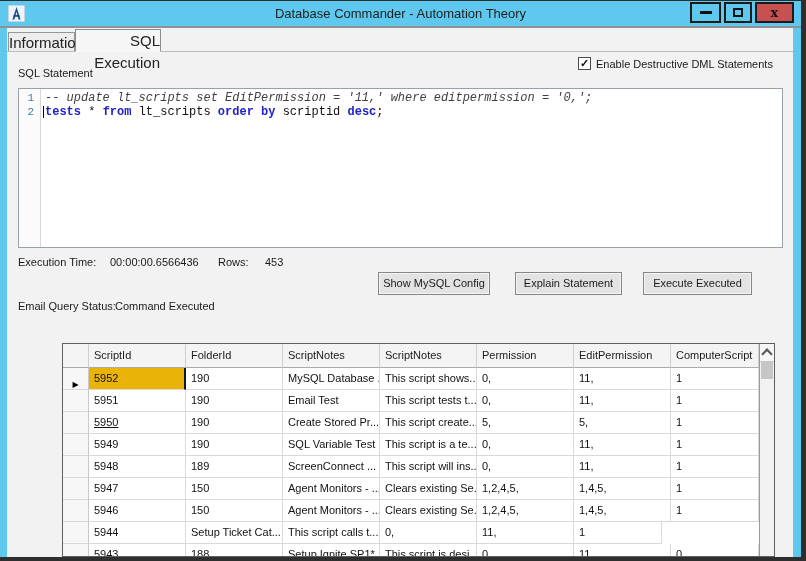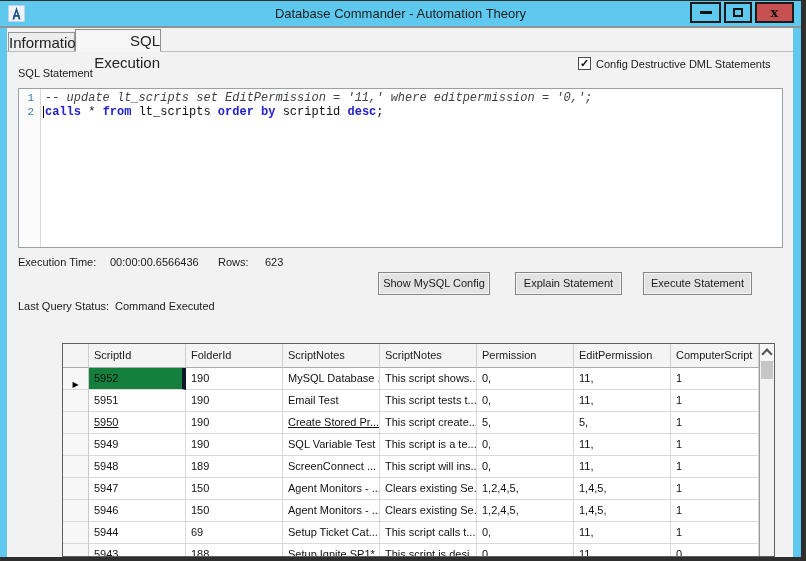--- a/index.html
+++ b/index.html
@@ -56,21 +56,21 @@
         border:1px solid #5f5f5f;box-sizing:border-box;overflow:hidden;}
   .grid-inner{position:absolute;left:0;top:0;right:15px;bottom:0;}
   .grid-header{display:flex;height:24px;}
   .hcell{box-sizing:border-box;background:#f4f4f4;border-right:1px solid #cfcfcf;
          border-bottom:1px solid #ababab;font-size:11px;color:#1a1a1a;padding:5px 0 0 5px;
          overflow:hidden;white-space:nowrap;}
   .grid-row{display:flex;height:22px;}
   .cell{box-sizing:border-box;background:#fff;border-right:1px solid #d9d9d9;
         border-bottom:1px solid #d9d9d9;font-size:11px;color:#111;padding:4px 0 0 5px;
         overflow:hidden;white-space:nowrap;cursor:default;}
-  .sel-cell{background:#15803d;border-right:4px solid #0f172a;}
+  .sel-cell{background:#eab308;border-right:2px solid #0f172a;}
   .rowsel{background:#f7f7f7;border-right:1px solid #c9c9c9;border-bottom:1px solid #d9d9d9;
           box-sizing:border-box;text-align:center;padding-top:5px;}
   .row-arrow{font-size:8px;color:#000;line-height:1;}
   .grid-scrollbar{position:absolute;top:0;right:0;width:15px;bottom:0;background:#f2f2f2;
                   border-left:1px solid #9a9a9a;box-sizing:border-box;}
   .sb-up{height:17px;background:#f6f6f6;border-bottom:1px solid #d0d0d0;display:flex;
          align-items:center;justify-content:center;cursor:default;}
   .sb-chevron{width:6px;height:6px;border-left:2px solid #555;border-top:2px solid #555;
               transform:rotate(45deg);margin-top:3px;}
   .sb-thumb{position:absolute;top:17px;left:1px;right:1px;height:18px;background:#c6c6c6;cursor:default;}
@@ -104,44 +104,44 @@
   <div class="client">
 
     <div class="tab tab-inactive">Information</div>
     <div class="tab tab-active">SQL Execution</div>
     <div class="tabstrip-line"></div>
 
     <div class="lbl" style="left:11px;top:39px;">SQL Statement</div>
     <div class="checkbox">
       <span>✓</span>
     </div>
-    <div class="lbl" style="left:589px;top:30px;">Config Destructive DML Statements</div>
+    <div class="lbl" style="left:589px;top:30px;">Enable Destructive DML Statements</div>
 
     <div class="editor">
       <div class="gutter">
           <div class="ln">1</div>
           <div class="ln">2</div>
         </div>
       <div class="code-area">
           <div class="code-line"><span class="seg-comment">-- update lt_scripts set EditPermission = '11,' where editpermission = '0,';</span></div>
-          <div class="code-line"><span class="seg-keyword">calls</span><span class="seg-plain"> * </span><span class="seg-keyword">from</span><span class="seg-plain"> lt_scripts </span><span class="seg-keyword">order by</span><span class="seg-plain"> scriptid </span><span class="seg-keyword">desc</span><span class="seg-plain">;</span></div>
+          <div class="code-line"><span class="seg-keyword">tests</span><span class="seg-plain"> * </span><span class="seg-keyword">from</span><span class="seg-plain"> lt_scripts </span><span class="seg-keyword">order by</span><span class="seg-plain"> scriptid </span><span class="seg-keyword">desc</span><span class="seg-plain">;</span></div>
         </div>
       <div class="caret"></div>
     </div>
 
     <div class="lbl" style="left:11px;top:228px;">Execution Time:</div>
     <div class="lbl" style="left:103px;top:228px;">00:00:00.6566436</div>
     <div class="lbl" style="left:211px;top:228px;">Rows:</div>
-    <div class="lbl" style="left:258px;top:228px;">623</div>
+    <div class="lbl" style="left:258px;top:228px;">453</div>
 
     <div class="push-btn" style="left:371px;top:244px;width:112px;">Show MySQL Config</div>
     <div class="push-btn" style="left:508px;top:244px;width:107px;">Explain Statement</div>
-    <div class="push-btn" style="left:636px;top:244px;width:109px;">Execute Statement</div>
-
-    <div class="lbl" style="left:11px;top:272px;">Last Query Status:</div>
+    <div class="push-btn" style="left:636px;top:244px;width:109px;">Execute Executed</div>
+
+    <div class="lbl" style="left:11px;top:272px;">Email Query Status:</div>
     <div class="lbl" style="left:108px;top:272px;">Command Executed</div>
 
     <div class="grid">
       <div class="grid-inner">
         <div class="grid-header">
             <div class="hcell" style="width: 26px;"></div>
             <div class="hcell" style="width: 97px;">ScriptId</div>
             <div class="hcell" style="width: 97px;">FolderId</div>
             <div class="hcell" style="width: 97px;">ScriptNotes</div>
             <div class="hcell" style="width: 97px;">ScriptNotes</div>
@@ -167,21 +167,21 @@
               <div class="cell" style="width: 97px;">Email Test</div>
               <div class="cell" style="width: 97px;">This script tests t...</div>
               <div class="cell" style="width: 97px;">0,</div>
               <div class="cell" style="width: 97px;">11,</div>
               <div class="cell" style="width: 88px;">1</div>
             </div>
             <div class="grid-row">
               <div class="rowsel" style="width: 26px;"></div>
               <div class="cell" style="width: 97px; text-decoration: underline;">5950</div>
               <div class="cell" style="width: 97px;">190</div>
-              <div class="cell" style="width: 97px; text-decoration: underline;">Create Stored Pr...</div>
+              <div class="cell" style="width: 97px;">Create Stored Pr...</div>
               <div class="cell" style="width: 97px;">This script create...</div>
               <div class="cell" style="width: 97px;">5,</div>
               <div class="cell" style="width: 97px;">5,</div>
               <div class="cell" style="width: 88px;">1</div>
             </div>
             <div class="grid-row">
               <div class="rowsel" style="width: 26px;"></div>
               <div class="cell" style="width: 97px;">5949</div>
               <div class="cell" style="width: 97px;">190</div>
               <div class="cell" style="width: 97px;">SQL Variable Test</div>
@@ -216,21 +216,20 @@
               <div class="cell" style="width: 97px;">150</div>
               <div class="cell" style="width: 97px;">Agent Monitors - ...</div>
               <div class="cell" style="width: 97px;">Clears existing Se...</div>
               <div class="cell" style="width: 97px;">1,2,4,5,</div>
               <div class="cell" style="width: 97px;">1,4,5,</div>
               <div class="cell" style="width: 88px;">1</div>
             </div>
             <div class="grid-row">
               <div class="rowsel" style="width: 26px;"></div>
               <div class="cell" style="width: 97px;">5944</div>
-              <div class="cell" style="width: 97px;">69</div>
               <div class="cell" style="width: 97px;">Setup Ticket Cat...</div>
               <div class="cell" style="width: 97px;">This script calls t...</div>
               <div class="cell" style="width: 97px;">0,</div>
               <div class="cell" style="width: 97px;">11,</div>
               <div class="cell" style="width: 88px;">1</div>
             </div>
             <div class="grid-row">
               <div class="rowsel" style="width: 26px;"></div>
               <div class="cell" style="width: 97px;">5943</div>
               <div class="cell" style="width: 97px;">188</div>

